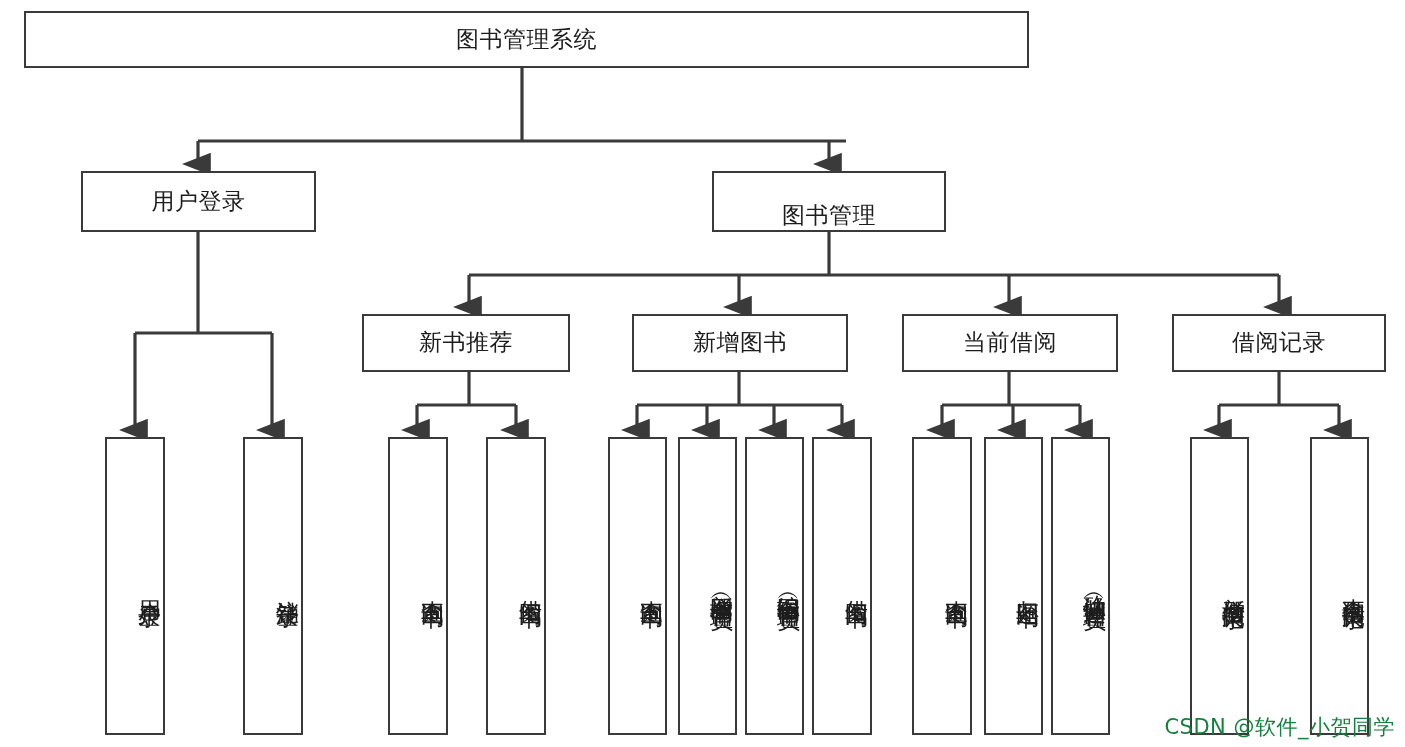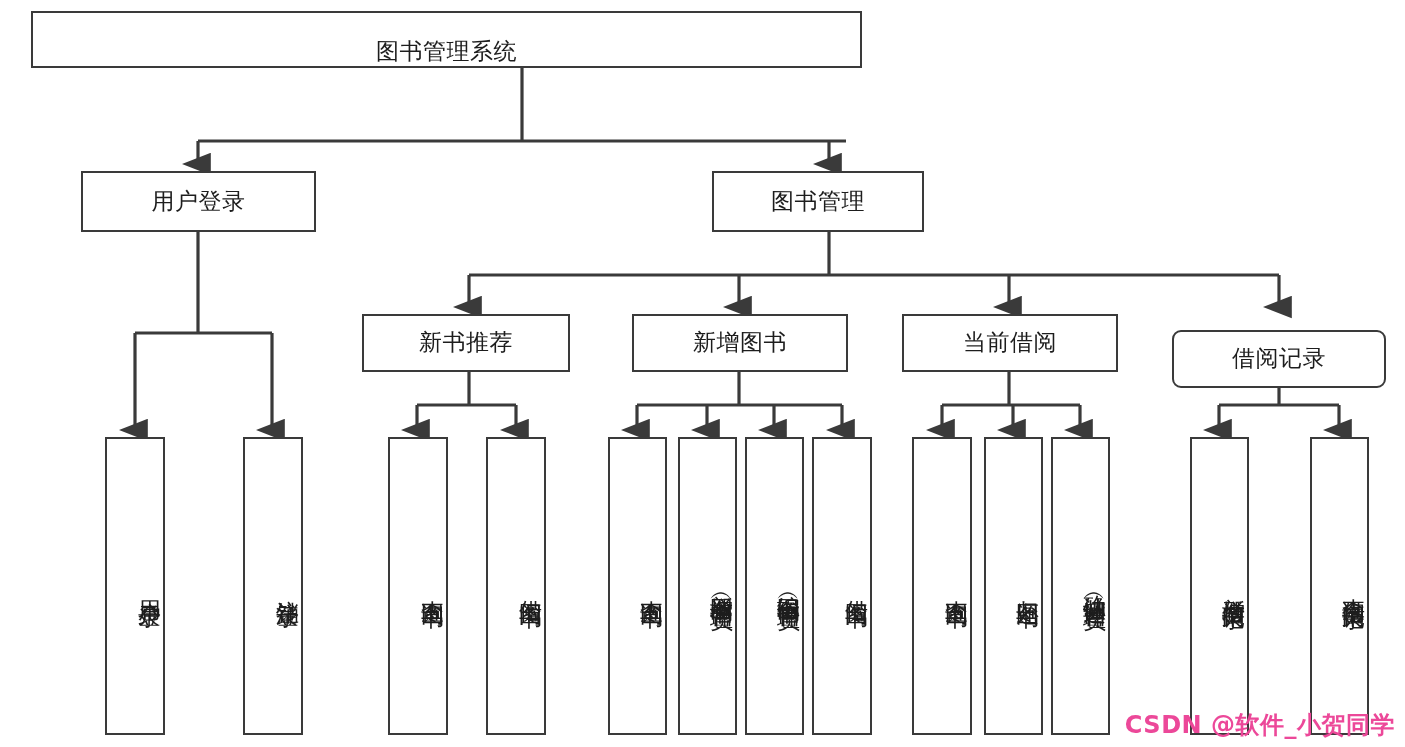--- a/index.html
+++ b/index.html
@@ -55,25 +55,24 @@
   .node .label {
     display: block;
   }
   .node.vertical .label {
     white-space: normal;
   }
   #watermark {
     position: absolute;
     right: 10px;
     bottom: 6px;
-    font-size: 24px;
-    color: #ec4899;
+    font-size: 21px;
+    color: #15803d;
     letter-spacing: 0.5px;
     user-select: none;
-    font-weight: bold;
   }
 </style>
 </head>
 <body>
 
 <div id="diagram-root">
 
   <svg class="connector-layer" viewBox="0 0 1405 747" xmlns="http://www.w3.org/2000/svg">
     <defs>
       <marker id="arrow" markerWidth="10" markerHeight="10" refX="3.2" refY="4" orient="auto" markerUnits="strokeWidth">
@@ -118,39 +117,39 @@
       <path d="M1080,405 L1080,429" marker-end="url(#arrow)"></path>
 
       <path d="M1279,372 L1279,405"></path>
       <path d="M1219,405 L1339,405"></path>
       <path d="M1219,405 L1219,429" marker-end="url(#arrow)"></path>
       <path d="M1339,405 L1339,429" marker-end="url(#arrow)"></path>
     </g>
   </svg>
 
   <div id="node-layer">
-      <div class="node horizontal" style="left: 31px; top: 11px; width: 831px; height: 57px; align-items: flex-end;">
+      <div class="node horizontal" style="left: 24px; top: 11px; width: 1005px; height: 57px;">
         <span class="label">图书管理系统</span>
       </div>
       <div class="node horizontal" style="left: 81px; top: 171px; width: 235px; height: 61px;">
         <span class="label">用户登录</span>
       </div>
-      <div class="node horizontal" style="left: 712px; top: 171px; width: 212px; height: 61px;">
+      <div class="node horizontal" style="left: 712px; top: 171px; width: 234px; height: 61px; align-items: flex-end;">
         <span class="label">图书管理</span>
       </div>
       <div class="node horizontal" style="left: 362px; top: 314px; width: 208px; height: 58px;">
         <span class="label">新书推荐</span>
       </div>
       <div class="node horizontal" style="left: 632px; top: 314px; width: 216px; height: 58px;">
         <span class="label">新增图书</span>
       </div>
       <div class="node horizontal" style="left: 902px; top: 314px; width: 216px; height: 58px;">
         <span class="label">当前借阅</span>
       </div>
-      <div class="node horizontal" style="left: 1172px; top: 330px; width: 214px; height: 58px; border-radius: 9px;">
+      <div class="node horizontal" style="left: 1172px; top: 314px; width: 214px; height: 58px;">
         <span class="label">借阅记录</span>
       </div>
       <div class="node vertical" style="left: 105px; top: 437px; width: 60px; height: 298px;">
         <span class="label">用户登录</span>
       </div>
       <div class="node vertical" style="left: 243px; top: 437px; width: 60px; height: 298px;">
         <span class="label">注销登录</span>
       </div>
       <div class="node vertical" style="left: 388px; top: 437px; width: 60px; height: 298px;">
         <span class="label">查询图书</span>

